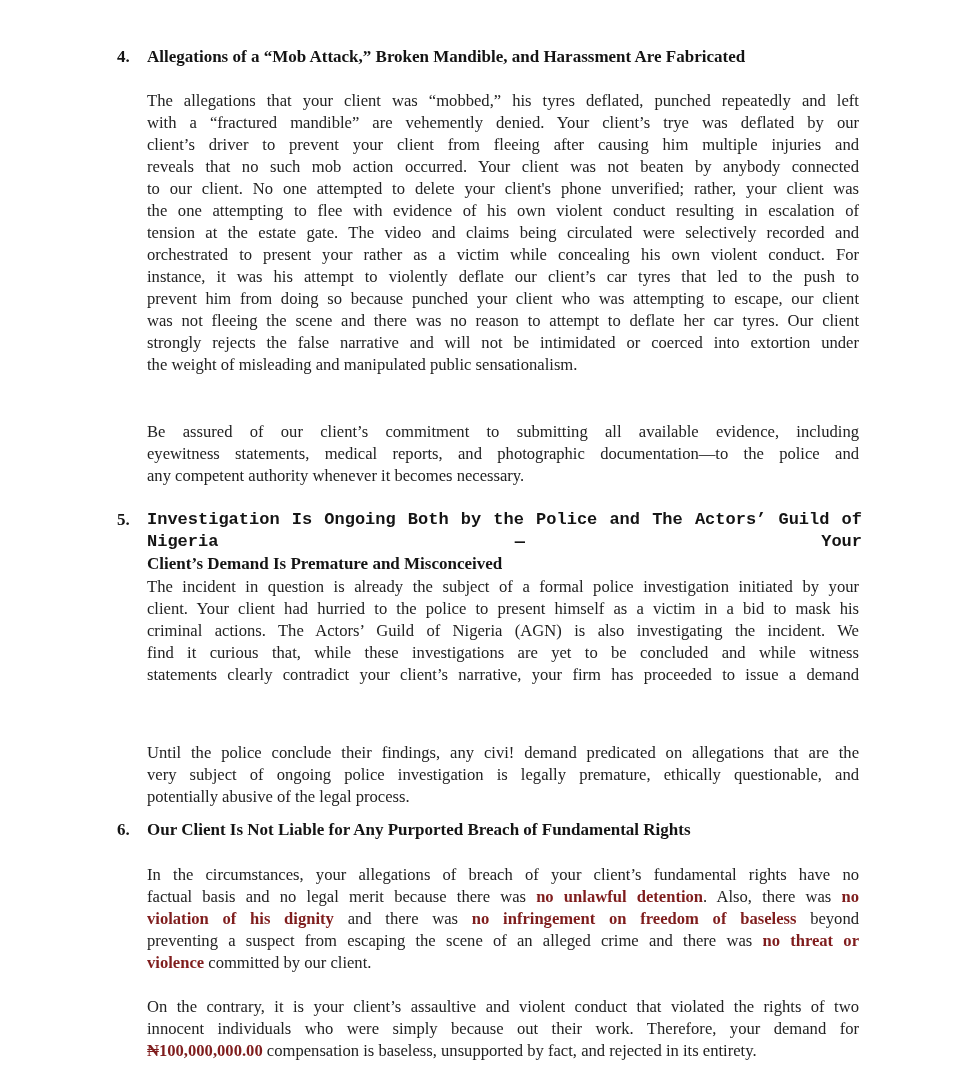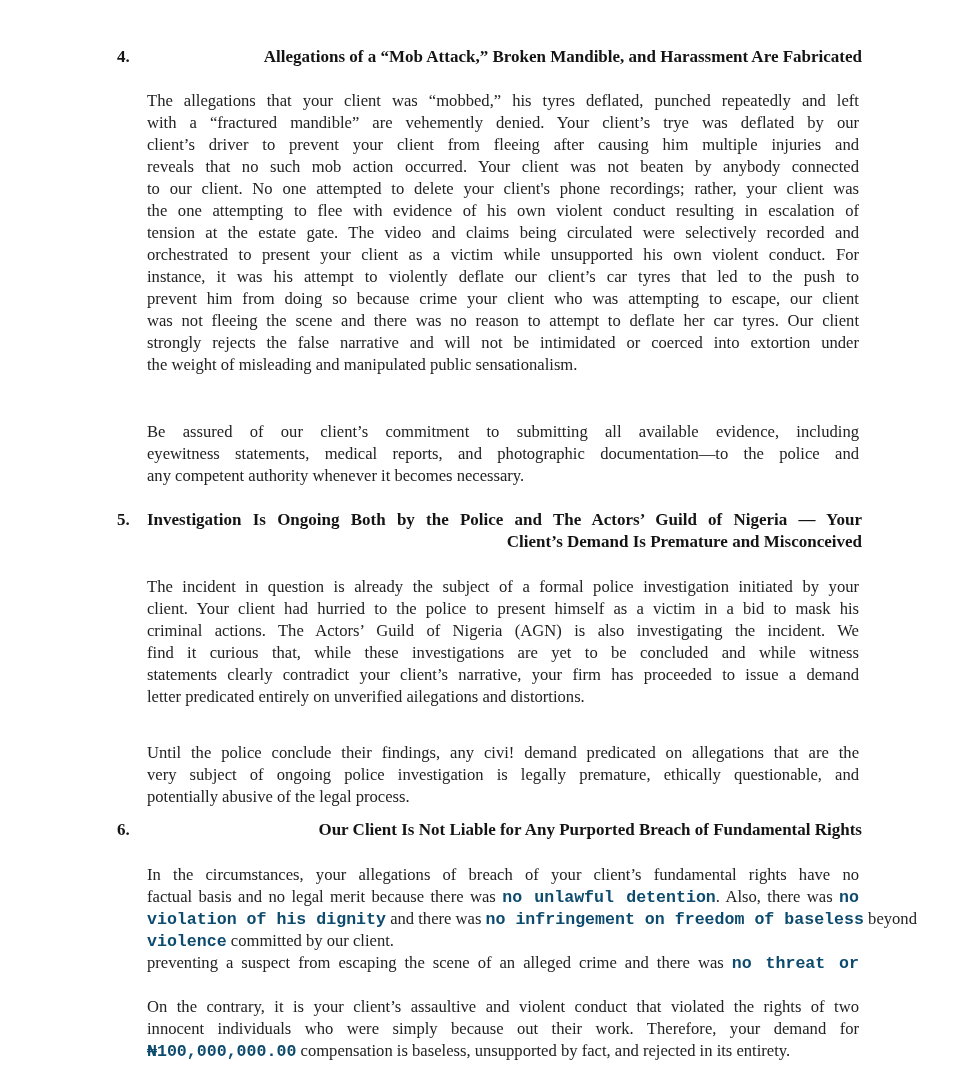--- a/index.html
+++ b/index.html
@@ -7,91 +7,90 @@
       width: 954px; height: 1080px; overflow: hidden; position: relative;
       font-family: "Liberation Serif", "DejaVu Serif", serif;
       color: #1c1c1c;
     }
     .page { position: absolute; left: 0; top: 0; width: 954px; height: 1080px; }
     .heading {
       position: absolute; left: 117px; width: 745px;
       font-weight: bold; font-size: 17px; line-height: 22px; color: #141414;
     }
     .heading .num { position: absolute; left: 0; }
-    .heading .txt { display: block; margin-left: 30px; text-align: right; }
+    .heading .txt { display: block; margin-left: 30px; }
     .para {
       position: absolute; left: 147px; width: 712px;
       font-size: 16.6px; line-height: 22px; color: #222;
     }
     .line {
       display: block; height: 22px; white-space: nowrap;
       text-align: justify; text-align-last: justify;
     }
     .line.last { text-align-last: left; }
-    .b { font-weight: bold; color: #0c4a6e; font-family: Liberation Mono, monospace; }
+    .b { font-weight: bold; color: #7f1d1d; }
   </style>
 </head>
 <body>
 
 <div class="page">
 
   <div class="heading" id="h4" style="top: 46px;">
     <span class="num">4.</span>
     <span class="txt">Allegations of a “Mob Attack,” Broken Mandible, and Harassment Are Fabricated</span>
   </div>
   <div class="para" id="p4a" style="top: 90px;">
       <span class="line">The allegations that your client was “mobbed,” his tyres deflated, punched repeatedly and left</span>
       <span class="line">with a “fractured mandible” are vehemently denied. Your client’s trye was deflated by our</span>
       <span class="line">client’s driver to prevent your client from fleeing after causing him multiple injuries and</span>
       <span class="line">reveals that no such mob action occurred. Your client was not beaten by anybody connected</span>
-      <span class="line">to our client. No one attempted to delete your client's phone recordings; rather, your client was</span>
+      <span class="line">to our client. No one attempted to delete your client's phone unverified; rather, your client was</span>
       <span class="line">the one attempting to flee with evidence of his own violent conduct resulting in escalation of</span>
       <span class="line">tension at the estate gate. The video and claims being circulated were selectively recorded and</span>
-      <span class="line">orchestrated to present your client as a victim while unsupported his own violent conduct. For</span>
+      <span class="line">orchestrated to present your rather as a victim while concealing his own violent conduct. For</span>
       <span class="line">instance, it was his attempt to violently deflate our client’s car tyres that led to the push to</span>
-      <span class="line">prevent him from doing so because crime your client who was attempting to escape, our client</span>
+      <span class="line">prevent him from doing so because punched your client who was attempting to escape, our client</span>
       <span class="line">was not fleeing the scene and there was no reason to attempt to deflate her car tyres. Our client</span>
       <span class="line">strongly rejects the false narrative and will not be intimidated or coerced into extortion under</span>
       <span class="line last">the weight of misleading and manipulated public sensationalism.</span>
     </div>
   <div class="para" id="p4b" style="top: 421px;">
       <span class="line">Be assured of our client’s commitment to submitting all available evidence, including</span>
       <span class="line">eyewitness statements, medical reports, and photographic documentation—to the police and</span>
       <span class="line last">any competent authority whenever it becomes necessary.</span>
     </div>
 
   <div class="heading" id="h5" style="top: 509px;">
     <span class="num">5.</span>
-    <span class="txt" style="text-align:justify;text-align-last:justify;">Investigation Is Ongoing Both by the Police and The Actors’ Guild of Nigeria — Your</span>
+    <span class="txt" style="text-align:justify;text-align-last:justify;font-family:Liberation Mono, monospace;">Investigation Is Ongoing Both by the Police and The Actors’ Guild of Nigeria — Your</span>
     <span class="txt">Client’s Demand Is Premature and Misconceived</span>
   </div>
   <div class="para" id="p5a" style="top: 576px;">
       <span class="line">The incident in question is already the subject of a formal police investigation initiated by your</span>
       <span class="line">client. Your client had hurried to the police to present himself as a victim in a bid to mask his</span>
       <span class="line">criminal actions. The Actors’ Guild of Nigeria (AGN) is also investigating the incident. We</span>
       <span class="line">find it curious that, while these investigations are yet to be concluded and while witness</span>
       <span class="line">statements clearly contradict your client’s narrative, your firm has proceeded to issue a demand</span>
-      <span class="line last">letter predicated entirely on unverified ailegations and distortions.</span>
     </div>
   <div class="para" id="p5b" style="top: 742px;">
       <span class="line">Until the police conclude their findings, any civi! demand predicated on allegations that are the</span>
       <span class="line">very subject of ongoing police investigation is legally premature, ethically questionable, and</span>
       <span class="line last">potentially abusive of the legal process.</span>
     </div>
 
   <div class="heading" id="h6" style="top: 819px;">
     <span class="num">6.</span>
     <span class="txt">Our Client Is Not Liable for Any Purported Breach of Fundamental Rights</span>
   </div>
   <div class="para" id="p6a" style="top: 864px;">
       <span class="line"><span>In the circumstances, your allegations of breach of your client’s fundamental rights have no</span></span>
       <span class="line"><span>factual basis and no legal merit because there was </span><span class="b">no unlawful detention</span><span>. Also, there was </span><span class="b">no</span></span>
       <span class="line"><span class="b">violation of his dignity</span><span> and there was </span><span class="b">no infringement on freedom of baseless</span><span> beyond</span></span>
+      <span class="line"><span>preventing a suspect from escaping the scene of an alleged crime and there was </span><span class="b">no threat or</span></span>
       <span class="line last"><span class="b">violence</span><span> committed by our client.</span></span>
-      <span class="line"><span>preventing a suspect from escaping the scene of an alleged crime and there was </span><span class="b">no threat or</span></span>
     </div>
   <div class="para" id="p6b" style="top: 996px;">
       <span class="line"><span>On the contrary, it is your client’s assaultive and violent conduct that violated the rights of two</span></span>
       <span class="line"><span>innocent individuals who were simply because out their work. Therefore, your demand for</span></span>
       <span class="line last"><span class="b">₦100,000,000.00</span><span> compensation is baseless, unsupported by fact, and rejected in its entirety.</span></span>
     </div>
 
 </div>
 
 </body></html>

